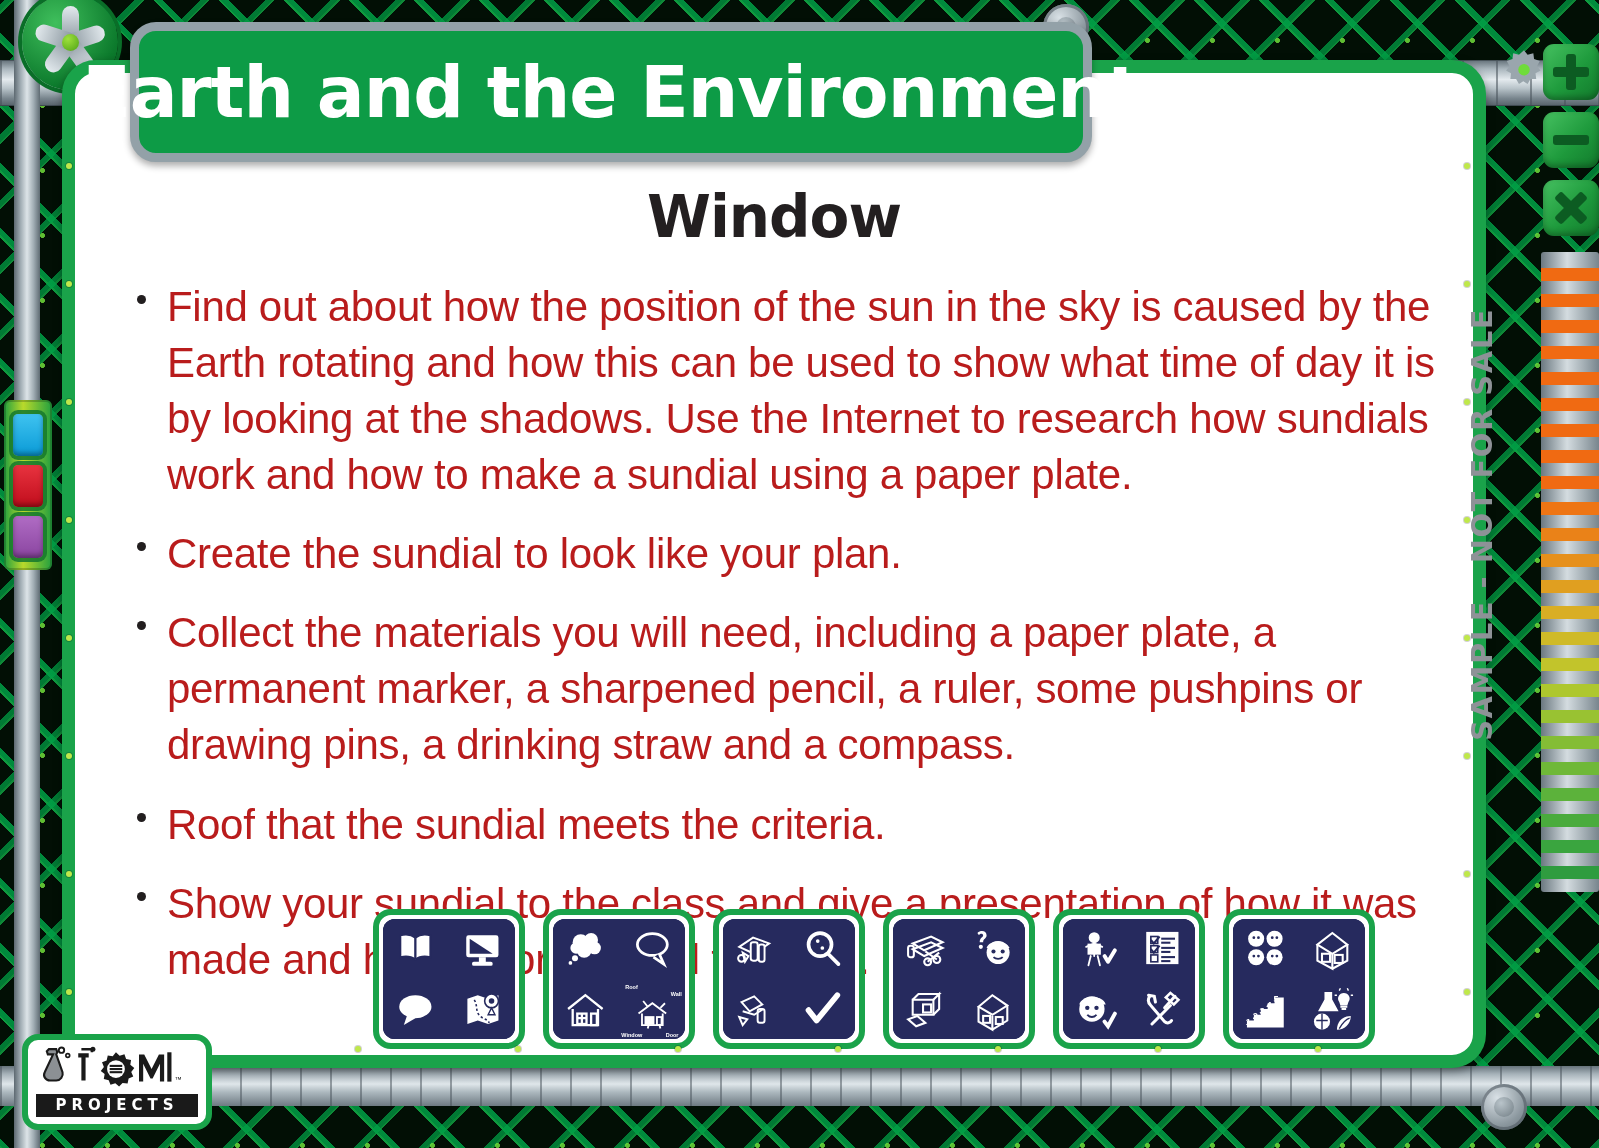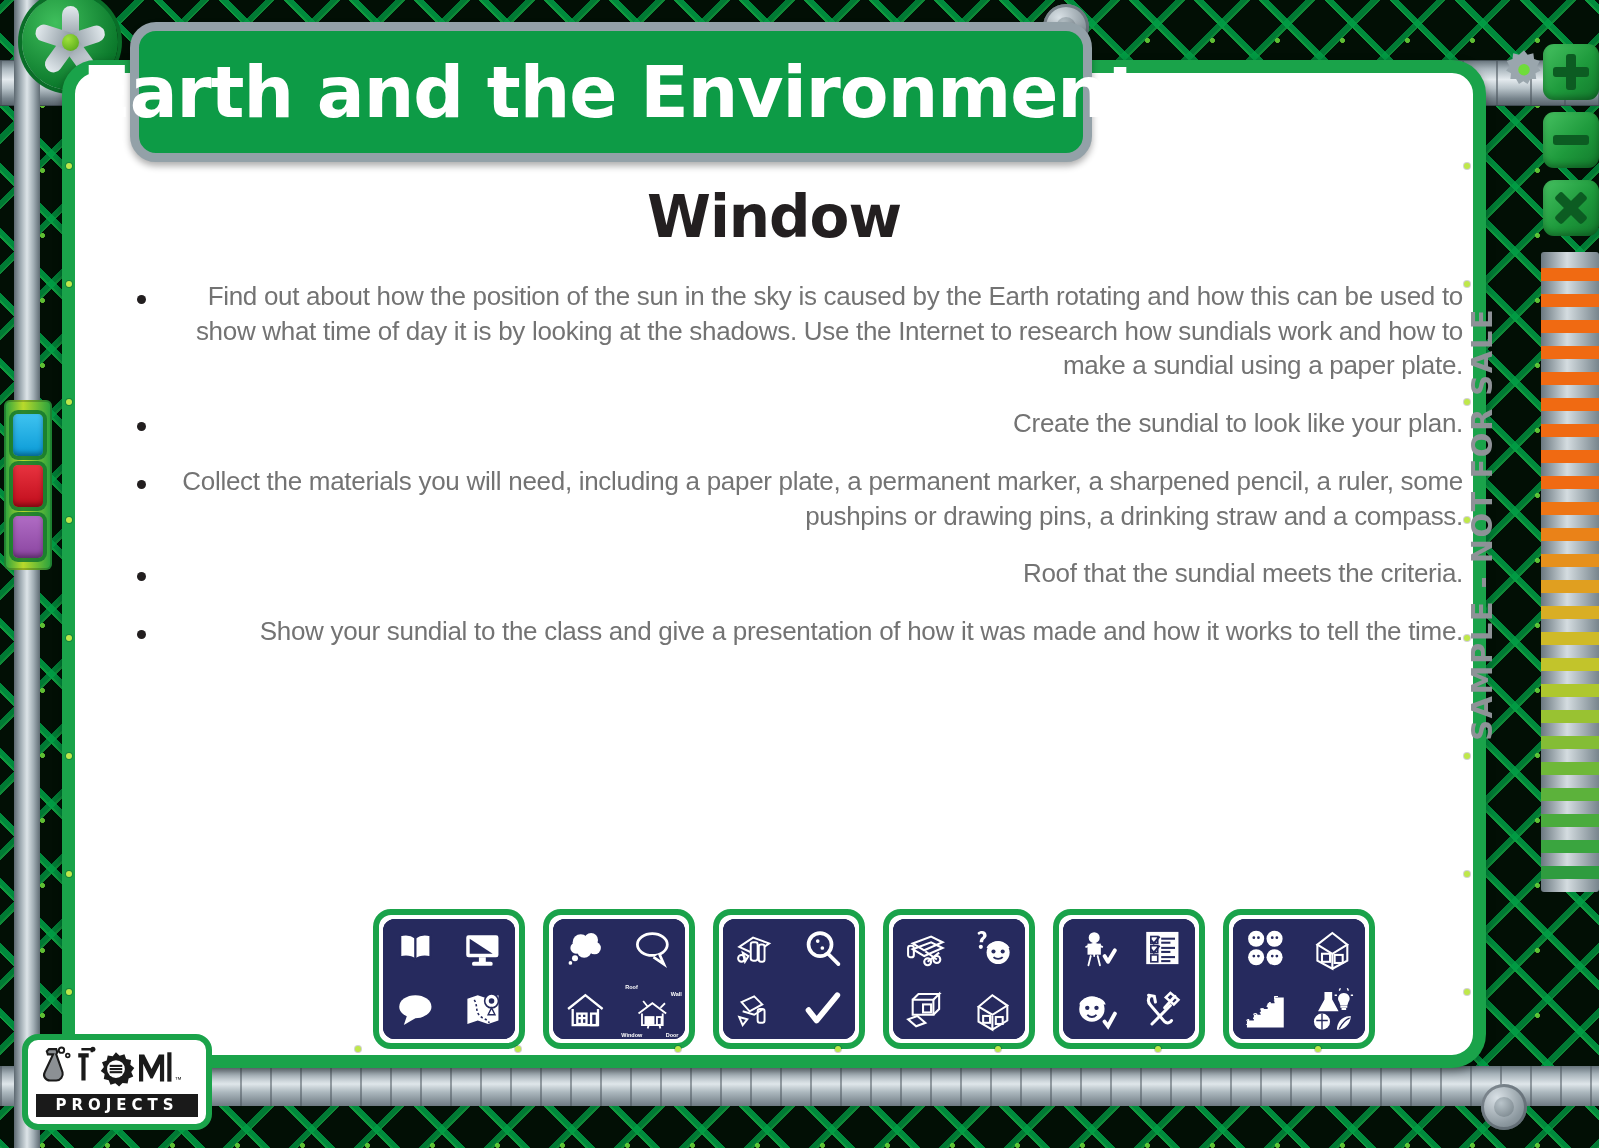--- a/index.html
+++ b/index.html
@@ -201,26 +201,25 @@
     font-family: "DejaVu Sans", sans-serif;
     margin-top: 110px;
     letter-spacing: -1px;
   }
 
   .bullets { margin: 28px 0 0 28px; width: 1338px; }
   .bullet {
     position: relative;
     padding-left: 42px;
     margin-bottom: 23px;
-    font-size: 26px;
+    font-size: 42px;
     line-height: 1.335;
-    color: #737373;
+    color: #b91c1c;
     font-family: "Liberation Sans", sans-serif;
     letter-spacing: -0.3px;
-    text-align: right;
   }
   .bullet::before {
     content: "";
     position: absolute; left: 12px; top: 16px;
     width: 9px; height: 9px; border-radius: 50%;
     background: #221e1f;
   }
 
   
   .sample-text {

